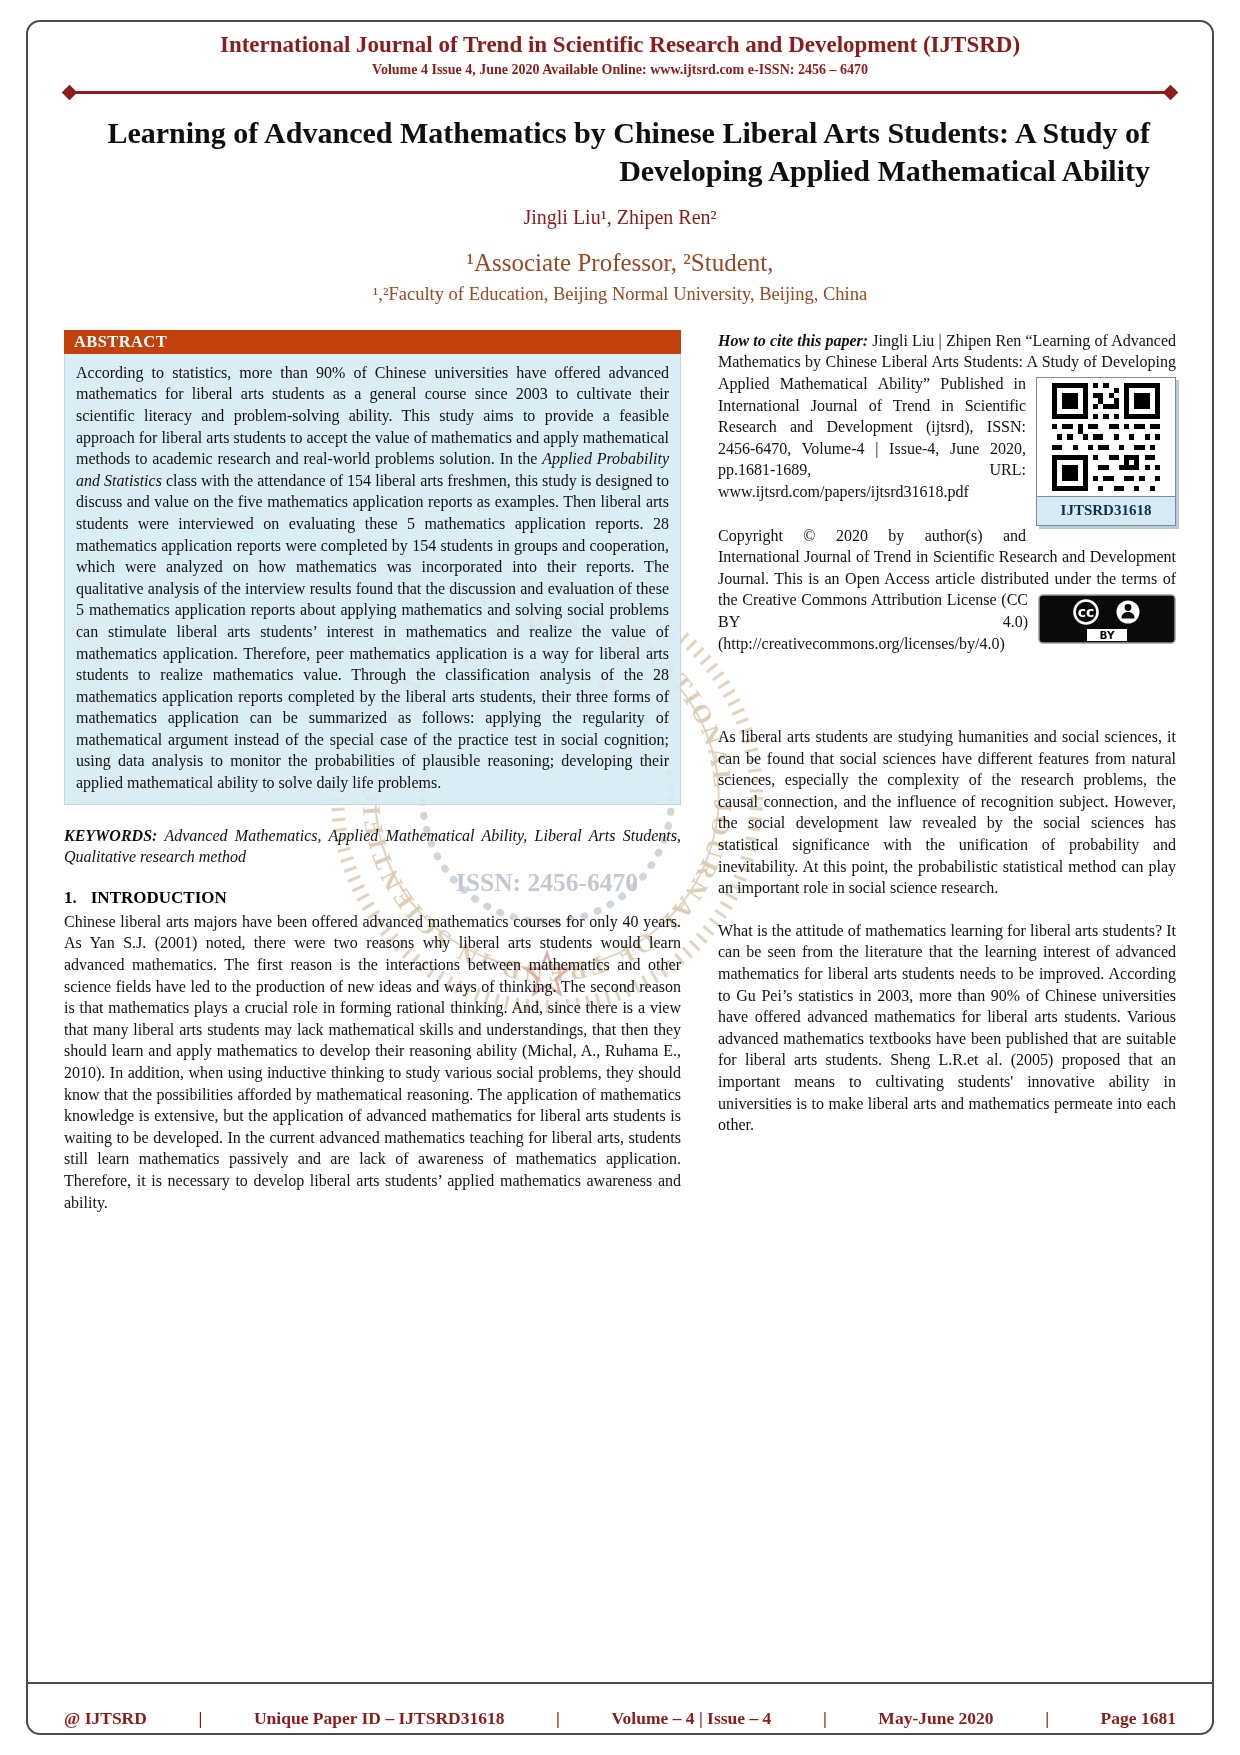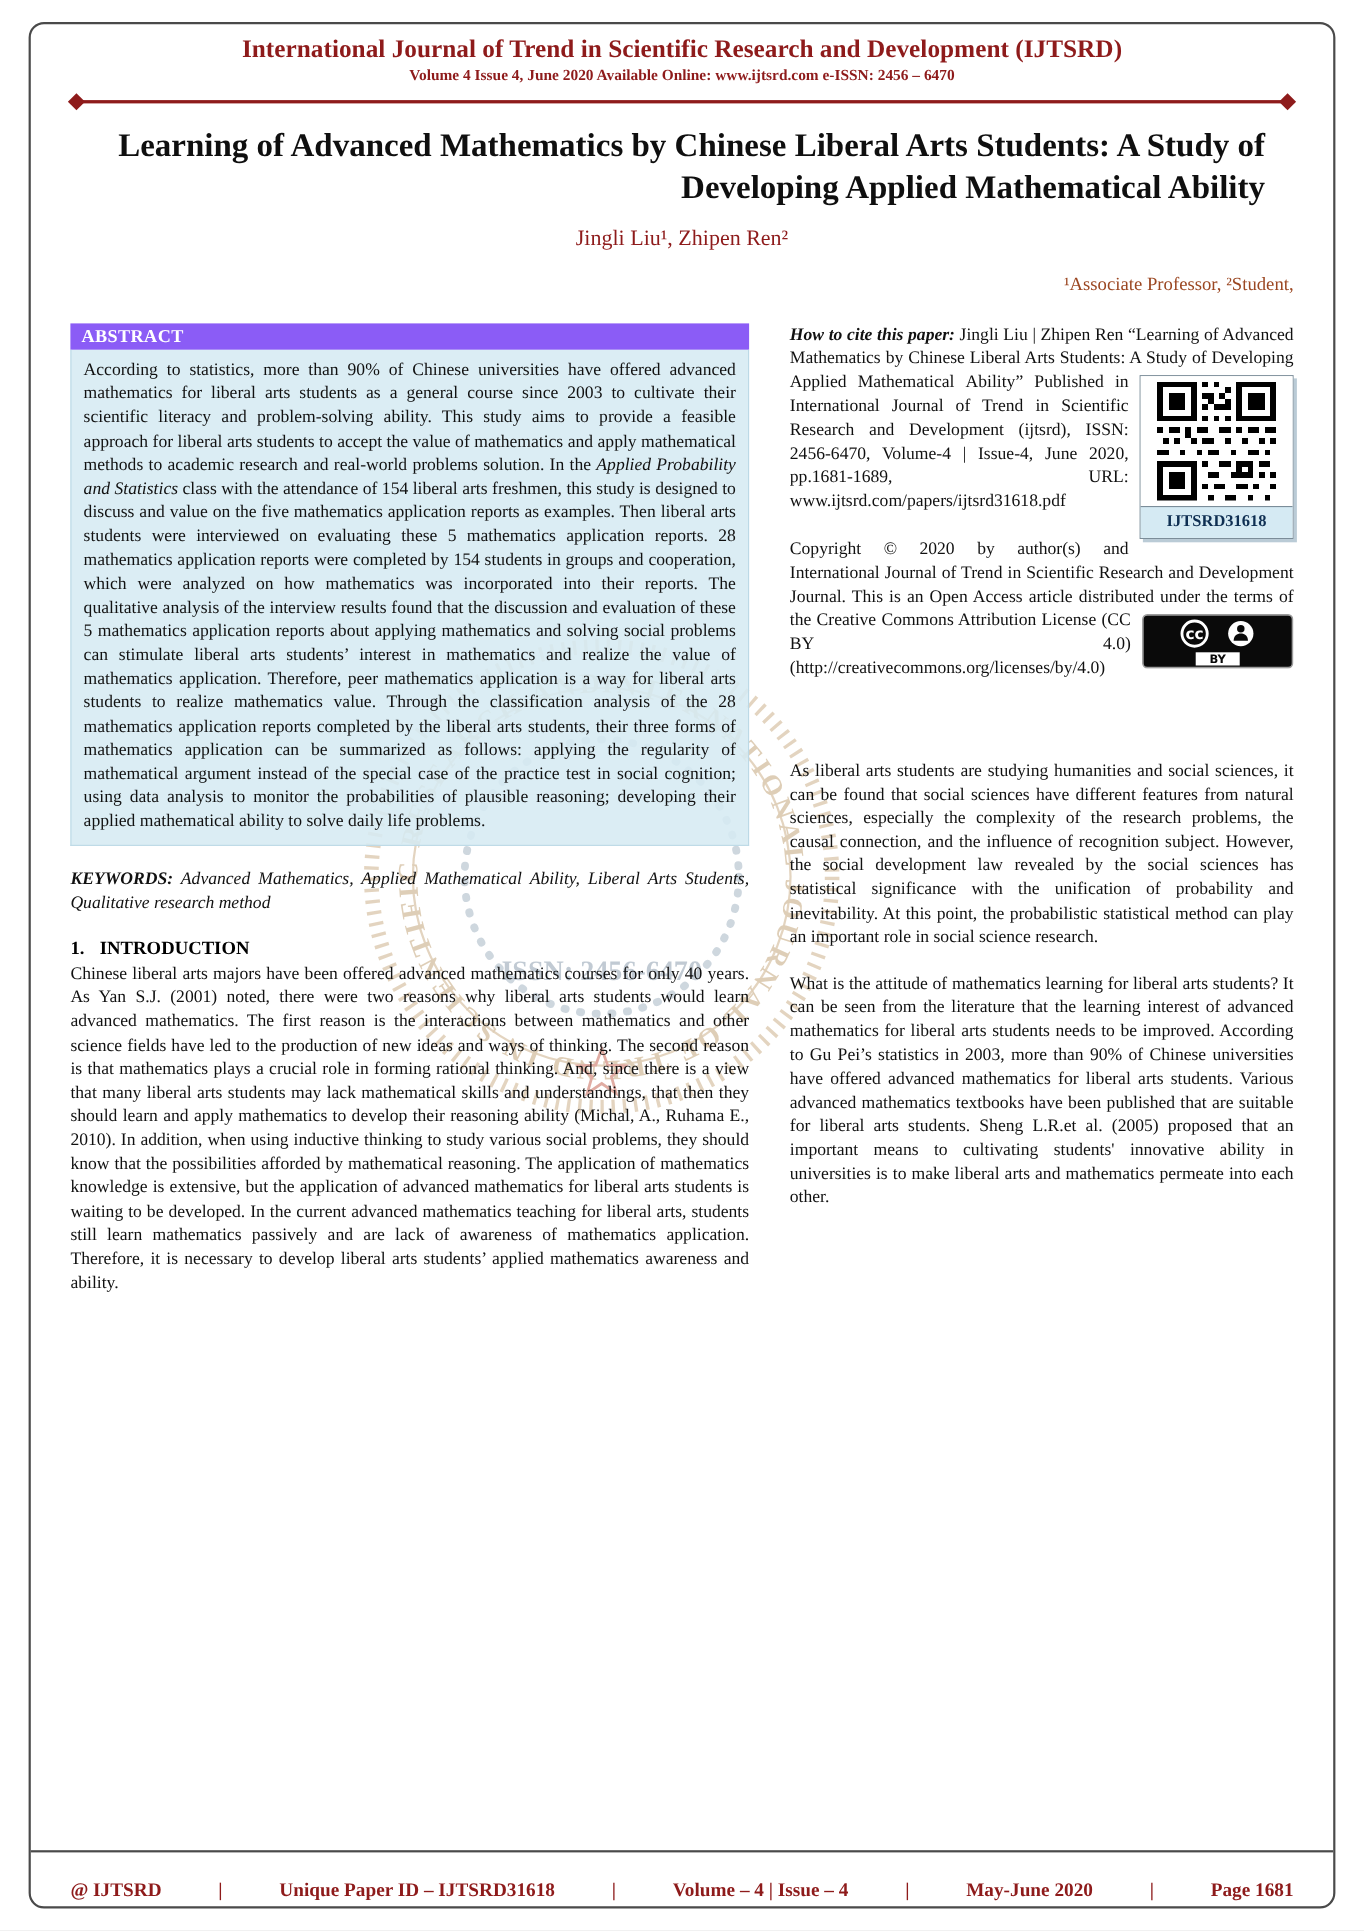--- a/index.html
+++ b/index.html
@@ -13,29 +13,29 @@
   
   .masthead { text-align:center; }
   .journal-name { font-size:23px; font-weight:bold; color:#8e1b1b; }
   .journal-line { font-size:14px; font-weight:bold; color:#8e1b1b; margin-top:4px; }
   .ornament { display:flex; align-items:center; margin-top:9px; }
   .diamond { width:11px; height:11px; background:#8e1b1b; transform:rotate(45deg); flex:none; }
   .rule-line { flex:1; height:3px; background:#8e1b1b; margin:0 -3px; }
 
   .title { font-size:30px; line-height:1.28; text-align:right; color:#0f0f0f; margin:16px auto 0; max-width:1060px; font-weight:bold; }
   .authors { text-align:center; font-size:20px; font-weight:normal; color:#8e1b1b; margin-top:15px; }
-  .affil-1 { text-align:right; font-size:17px; color:#9b4722; margin-top:20px; }
+  .affil-1 { text-align:center; font-size:25px; color:#9b4722; margin-top:20px; }
   .affil-2 { text-align:center; font-size:18.5px; color:#9b4722; margin-top:7px; }
 
   
   .columns { display:flex; gap:37px; margin-top:25px; }
   .col-left { width:617px; flex:none; }
   .col-right { flex:1; min-width:0; }
 
-  .abstract-head { background:#8b5cf6; color:#ffffff; font-weight:bold; font-size:16.5px; padding:2px 10px; letter-spacing:.4px; }
+  .abstract-head { background:#c2410c; color:#ffffff; font-weight:bold; font-size:16.5px; padding:2px 10px; letter-spacing:.4px; }
   .abstract-body { background:rgba(214,235,243,.88); border:1px solid #bcd9e6; border-top:none;
                    padding:8px 11px 10px; font-size:16px; line-height:21.6px; text-align:justify; color:#111; }
 
   .keywords { margin-top:20px; font-size:16px; line-height:21.6px; text-align:justify; color:#111; }
   .sec-head { margin-top:20px; font-size:17px; font-weight:bold; color:#000; display:flex; gap:14px; }
   .body-text { font-size:16px; line-height:21.6px; text-align:justify; color:#111; }
   .intro-left { margin-top:3px; }
 
   .bi { font-weight:bold; font-style:italic; }
 
@@ -92,20 +92,21 @@
       <div class="ornament">
         <span class="diamond"></span>
         <span class="rule-line"></span>
         <span class="diamond"></span>
       </div>
     </header>
 
     <h1 class="title">Learning of Advanced Mathematics by Chinese Liberal Arts Students: A Study of Developing Applied Mathematical Ability</h1>
     <div class="authors">Jingli Liu¹, Zhipen Ren²</div>
     <div class="affil-1">¹Associate Professor, ²Student,</div>
+    <div class="affil-2">¹,²Faculty of Education, Beijing Normal University, Beijing, China</div>
 
     <div class="columns">
 
       <div class="col-left">
         <div class="abstract-head">ABSTRACT</div>
         <div class="abstract-body">
           <span>According to statistics, more than 90% of Chinese universities have offered advanced mathematics for liberal arts students as a general course since 2003 to cultivate their scientific literacy and problem-solving ability. This study aims to provide a feasible approach for liberal arts students to accept the value of mathematics and apply mathematical methods to academic research and real-world problems solution. In the </span><i>Applied Probability and Statistics</i><span> class with the attendance of 154 liberal arts freshmen, this study is designed to discuss and value on the five mathematics application reports as examples. Then liberal arts students were interviewed on evaluating these 5 mathematics application reports. 28 mathematics application reports were completed by 154 students in groups and cooperation, which were analyzed on how mathematics was incorporated into their reports. The qualitative analysis of the interview results found that the discussion and evaluation of these 5 mathematics application reports about applying mathematics and solving social problems can stimulate liberal arts students’ interest in mathematics and realize the value of mathematics application. Therefore, peer mathematics application is a way for liberal arts students to realize mathematics value. Through the classification analysis of the 28 mathematics application reports completed by the liberal arts students, their three forms of mathematics application can be summarized as follows: applying the regularity of mathematical argument instead of the special case of the practice test in social cognition; using data analysis to monitor the probabilities of plausible reasoning; developing their applied mathematical ability to solve daily life problems.</span>
         </div>
 
         <p class="keywords">

